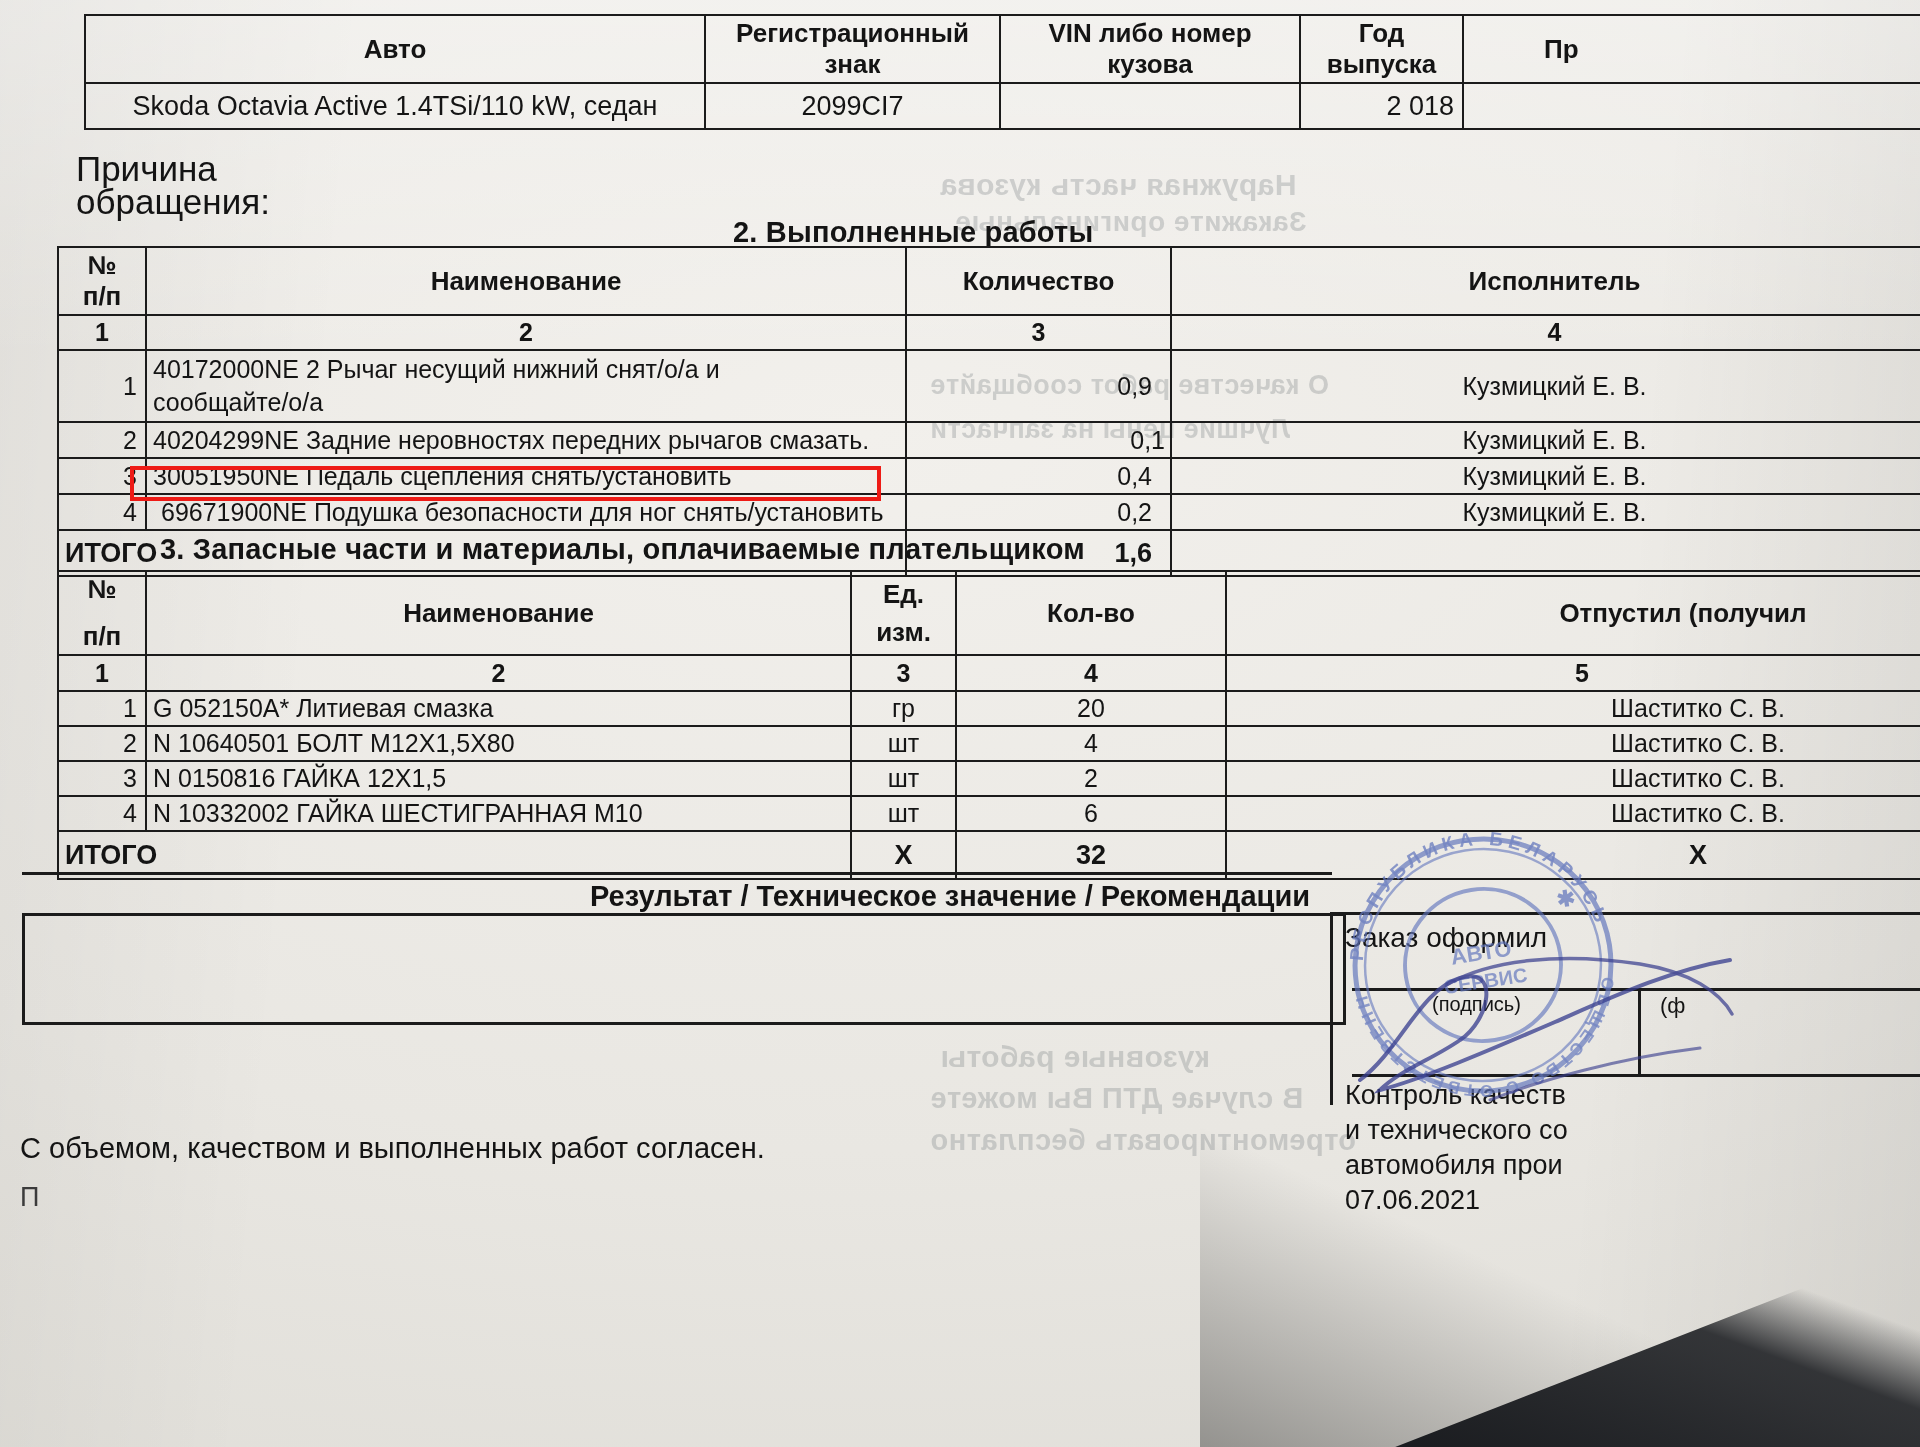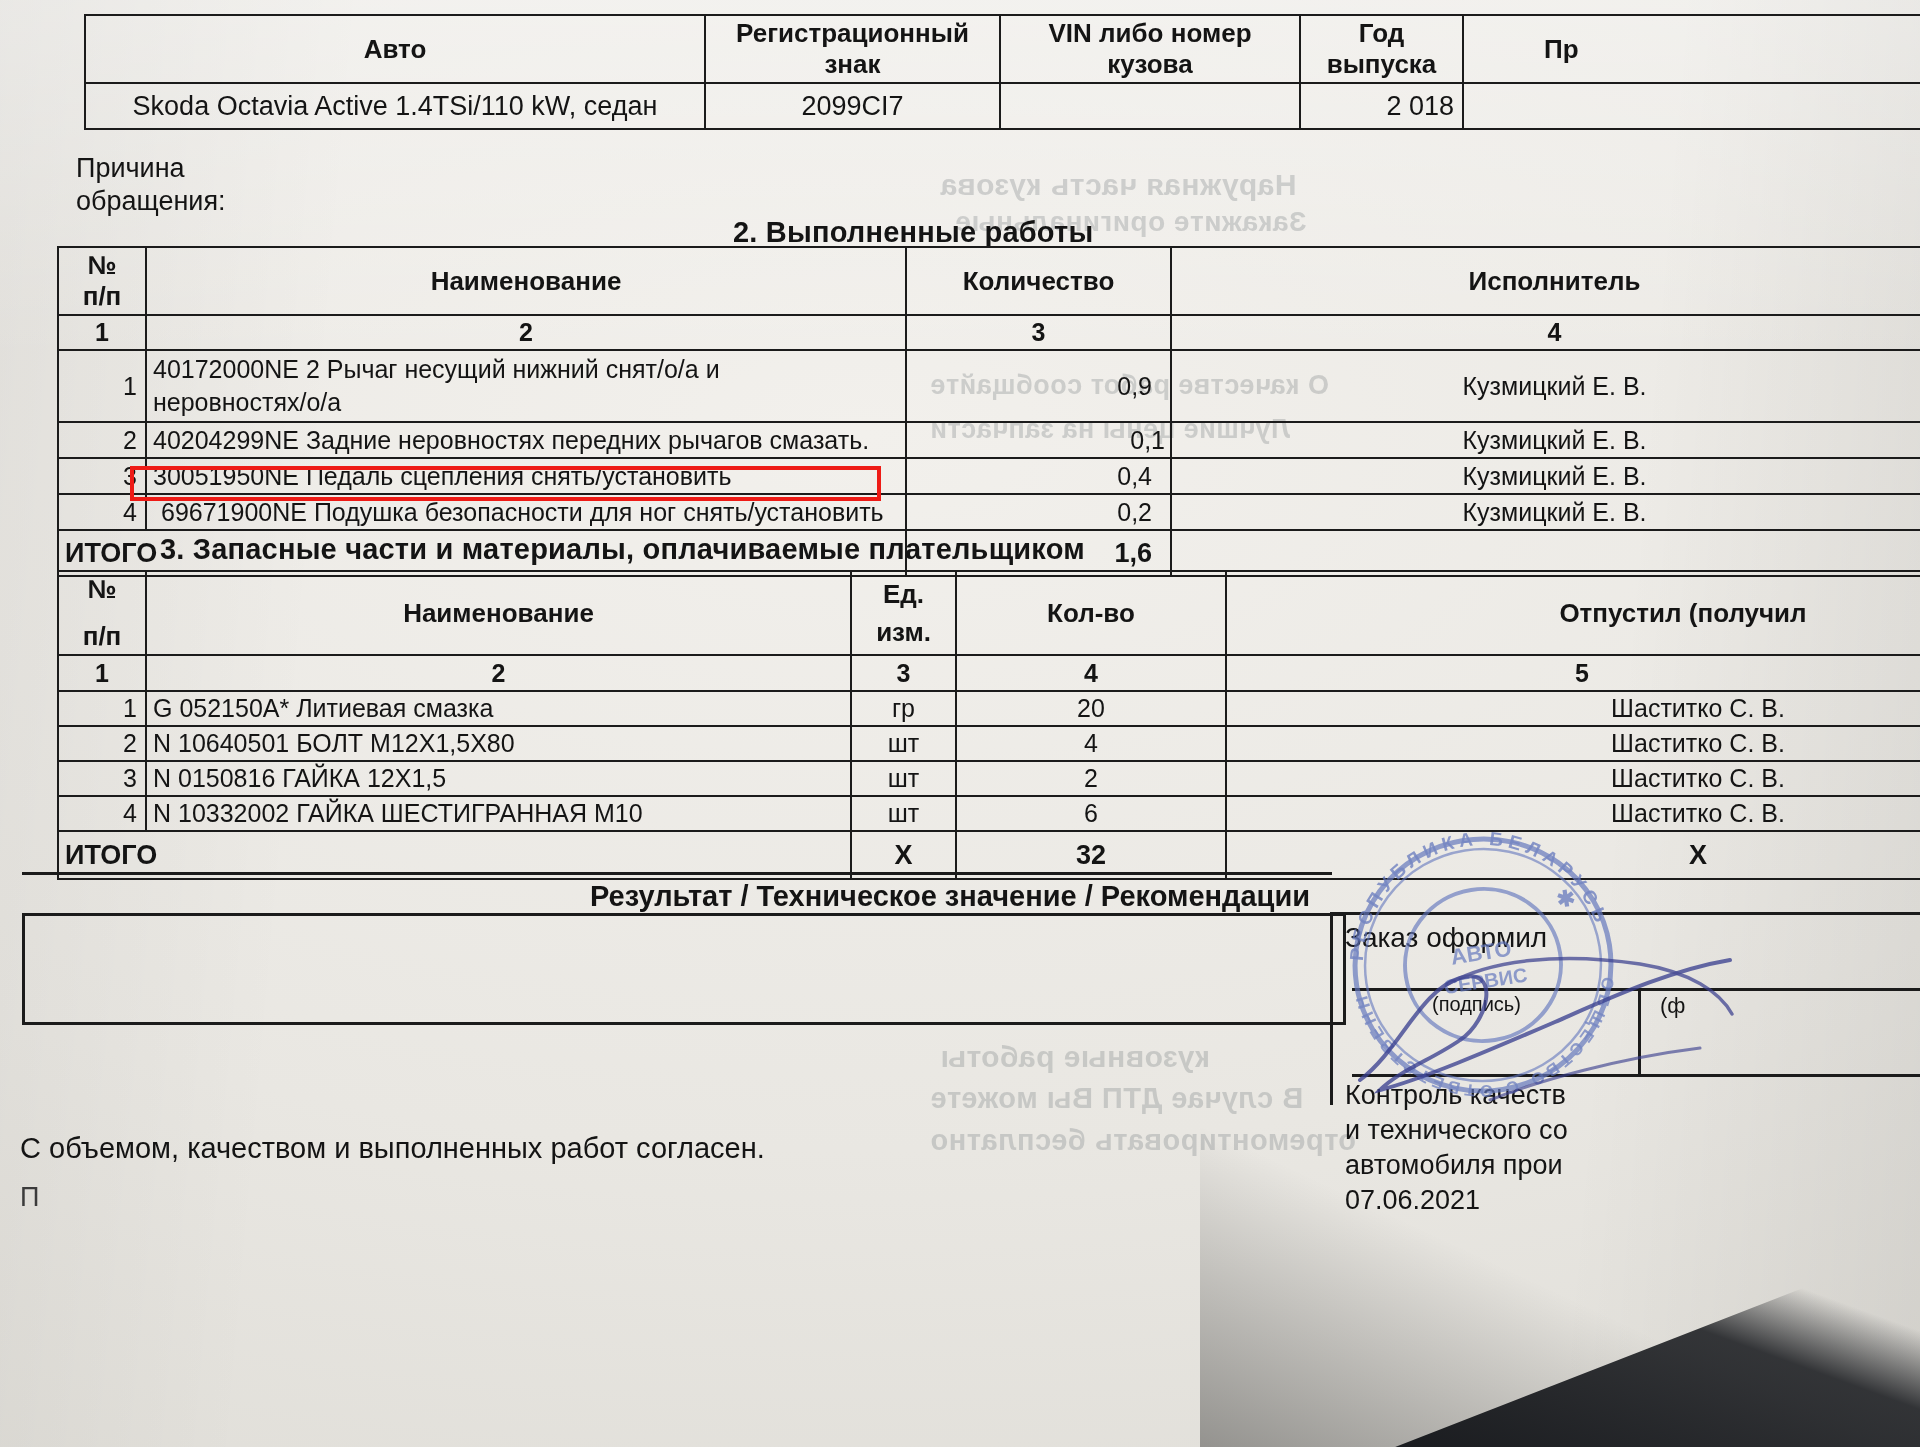--- a/index.html
+++ b/index.html
@@ -49,21 +49,21 @@
   .lft{text-align:left;}
   .b{font-weight:700;}
 
   
   #t-vehicle{position:absolute;left:84px;top:14px;width:1900px;}
   #t-vehicle td,#t-vehicle th{height:34px;}
   #t-vehicle .hdr{height:62px;font-size:26px;}
   #t-vehicle .val{height:40px;font-size:27px;}
 
   
-  #reason-label{position:absolute;left:76px;top:152px;font-size:27px;line-height:33px;font-weight:400;}
+  #reason-label{position:absolute;left:76px;top:152px;font-size:35px;line-height:33px;font-weight:400;}
   #reason-box{
     position:absolute;left:303px;top:150px;width:1610px;height:68px;
     border-left:3px solid #1b1b1b;border-bottom:3px solid #1b1b1b;
   }
   .reason-line{position:absolute;left:9px;font-size:27px;white-space:nowrap;}
   .ul{display:inline-block;border-bottom:3px solid #1b1b1b;height:20px;vertical-align:bottom;}
 
   
   .section-caption{
     position:absolute;font-size:29px;font-weight:700;letter-spacing:.2px;
@@ -208,21 +208,21 @@
       <td class="ctr b">1</td>
       <td class="ctr b">2</td>
       <td class="ctr b">3</td>
       <td class="ctr b">4</td>
     </tr>
 
     <tr class="r2">
       <td class="rgt">1</td>
       <td class="lft" style="line-height:33px;padding-left:6px">
         <div>40172000NE 2 Рычаг несущий нижний снят/о/а и</div>
-        <div>неровностях/о/а</div>
+        <div>сообщайте/о/а</div>
       </td>
       <td class="rgt" style="padding-right:18px">0,9</td>
       <td class="ctr">Кузмицкий Е. В.</td>
     </tr>
     <tr class="r">
       <td class="rgt">2</td>
       <td class="lft" style="padding-left:6px">40204299NE Задние неровностях передних рычагов смазать.</td>
       <td class="rgt" style="padding-right:5px">0,1</td>
       <td class="ctr">Кузмицкий Е. В.</td>
     </tr>

